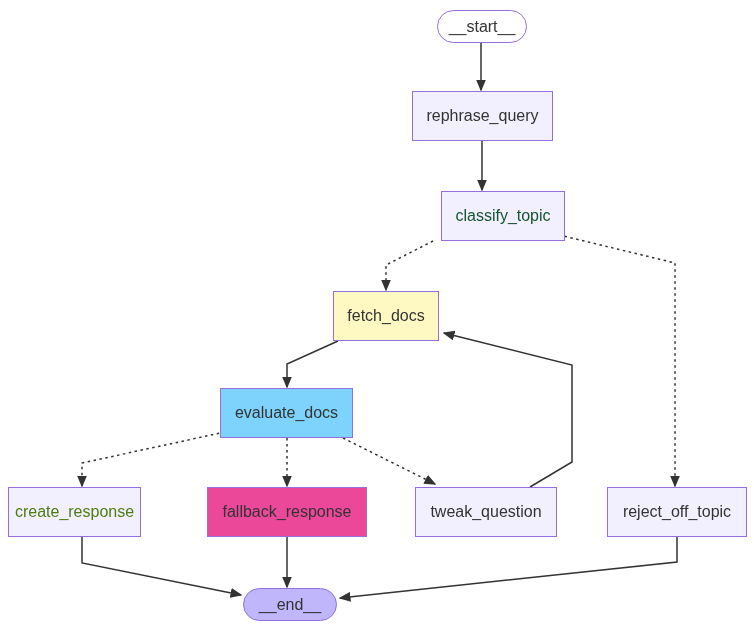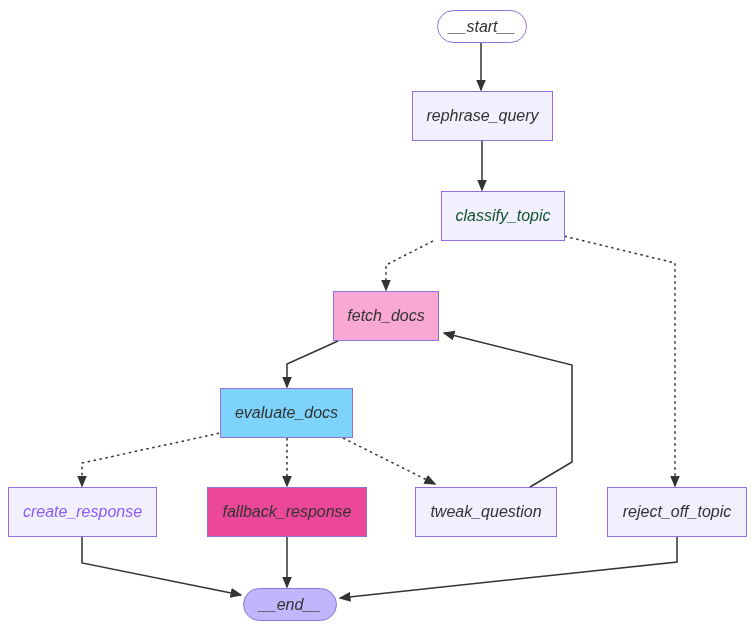--- a/index.html
+++ b/index.html
@@ -3,21 +3,20 @@
 <meta charset="utf-8">
 <style>
   html, body { margin: 0; padding: 0; background: #ffffff; }
   .canvas {
     position: relative;
     width: 754px;
     height: 630px;
     background: #ffffff;
     overflow: hidden;
     font-family: "Liberation Sans", sans-serif;
-    font-style: italic;
   }
   .edges-layer {
     position: absolute;
     left: 0; top: 0;
     width: 754px; height: 630px;
   }
   .node {
     position: absolute;
     box-sizing: border-box;
     display: flex;
@@ -61,27 +60,27 @@
   <div id="nodes-group">
       <div class="node pill" style="left: 437px; top: 10px; width: 90px; height: 33px; background: rgb(255, 255, 255); border-color: rgb(147, 112, 219); color: rgb(51, 51, 51);">
         <span>__start__</span>
       </div>
       <div class="node" style="left: 412px; top: 91px; width: 141px; height: 50px; background: rgb(242, 240, 255); border-color: rgb(147, 112, 219); color: rgb(51, 51, 51);">
         <span>rephrase_query</span>
       </div>
       <div class="node" style="left: 441px; top: 191px; width: 124px; height: 50px; background: rgb(242, 240, 255); border-color: rgb(147, 112, 219); color: #14532d;">
         <span>classify_topic</span>
       </div>
-      <div class="node" style="left: 333px; top: 291px; width: 106px; height: 50px; background: #f9a8d4; border-color: rgb(147, 112, 219); color: rgb(51, 51, 51);">
+      <div class="node" style="left: 333px; top: 291px; width: 106px; height: 50px; background: #fef9c3; border-color: rgb(147, 112, 219); color: rgb(51, 51, 51);">
         <span>fetch_docs</span>
       </div>
       <div class="node" style="left: 220px; top: 388px; width: 133px; height: 50px; background: #7dd3fc; border-color: rgb(147, 112, 219); color: rgb(51, 51, 51);">
         <span>evaluate_docs</span>
       </div>
-      <div class="node" style="left: 8px; top: 487px; width: 149px; height: 50px; background: rgb(242, 240, 255); border-color: rgb(147, 112, 219); color: #8b5cf6;">
+      <div class="node" style="left: 8px; top: 487px; width: 133px; height: 50px; background: rgb(242, 240, 255); border-color: rgb(147, 112, 219); color: #4d7c0f;">
         <span>create_response</span>
       </div>
       <div class="node" style="left: 207px; top: 487px; width: 160px; height: 50px; background: #ec4899; border-color: rgb(147, 112, 219); color: rgb(51, 51, 51);">
         <span>fallback_response</span>
       </div>
       <div class="node" style="left: 415px; top: 487px; width: 142px; height: 50px; background: rgb(242, 240, 255); border-color: rgb(147, 112, 219); color: rgb(51, 51, 51);">
         <span>tweak_question</span>
       </div>
       <div class="node" style="left: 607px; top: 487px; width: 140px; height: 50px; background: rgb(242, 240, 255); border-color: rgb(147, 112, 219); color: rgb(51, 51, 51);">
         <span>reject_off_topic</span>

